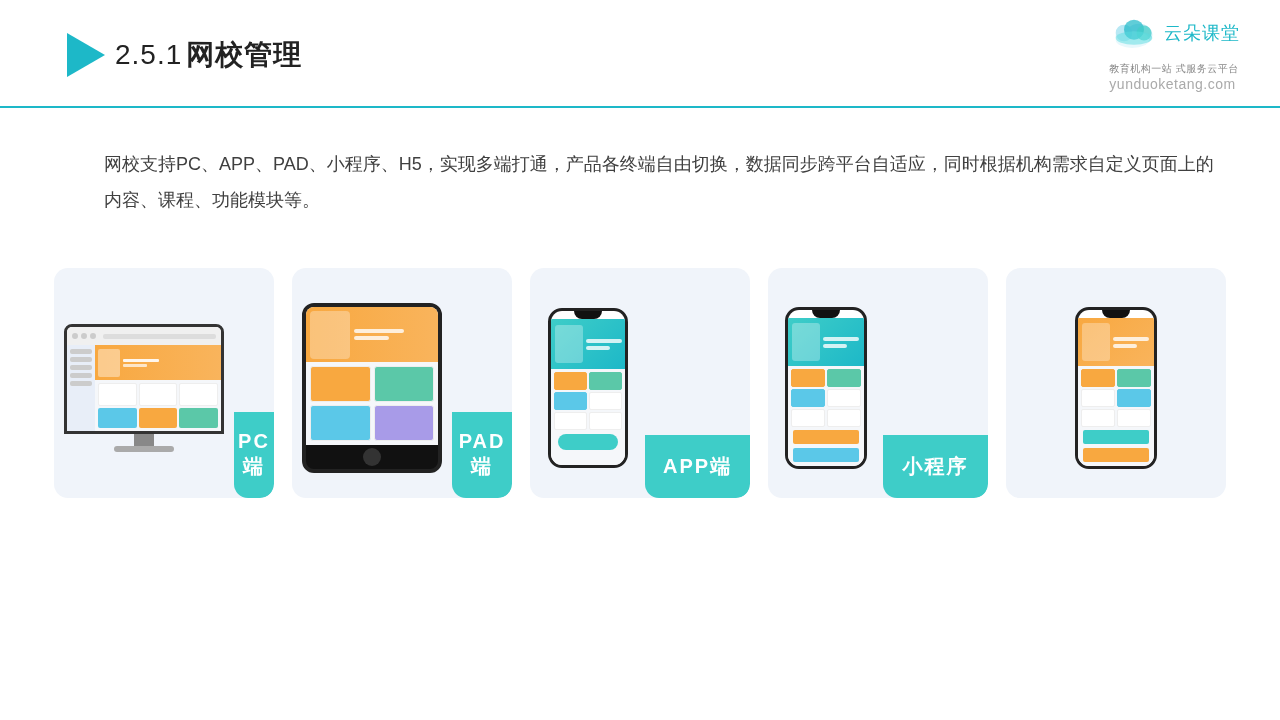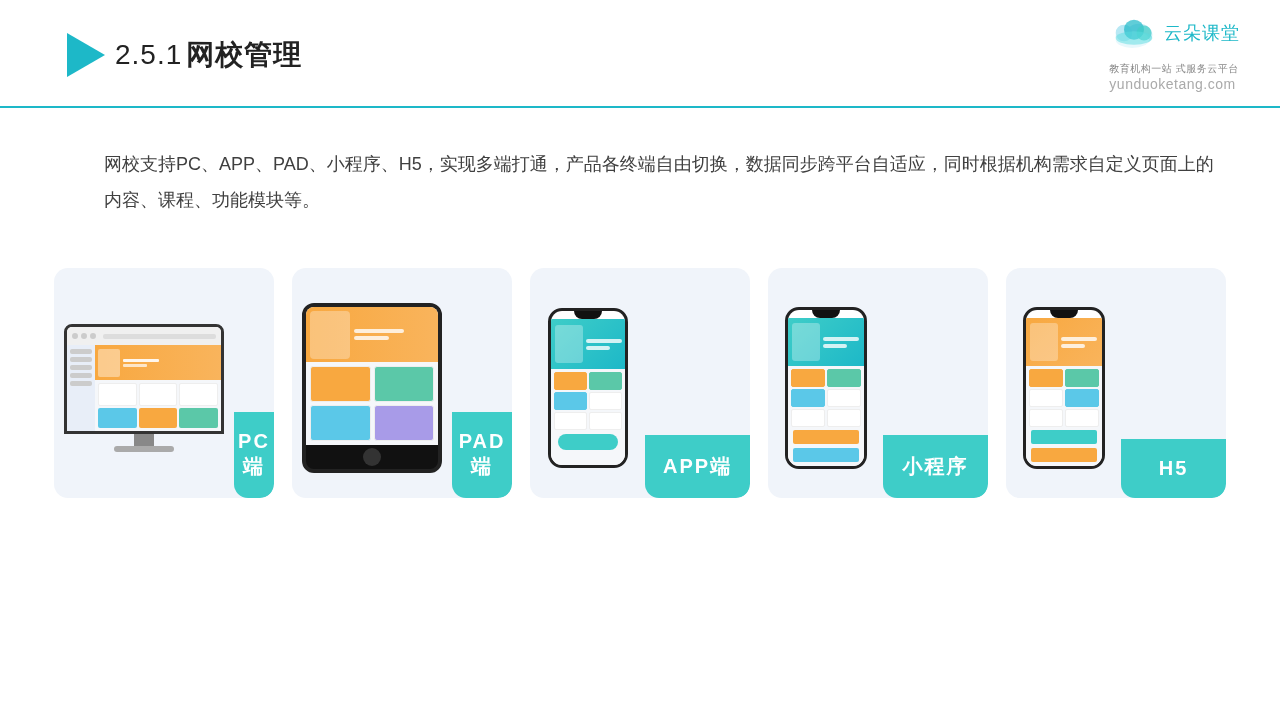--- a/index.html
+++ b/index.html
@@ -584,16 +584,15 @@
             <div class="phone-row">
               <div style="flex:1;height:14px;background:#3ecdc8;border-radius:2px;margin:1px 2px;"></div>
             </div>
             <div class="phone-row">
               <div style="flex:1;height:14px;background:#f8a840;border-radius:2px;margin:1px 2px;"></div>
             </div>
           </div>
         </div>
       </div>
     </div>
-    <div class="card-label">H5</div>
   </div>
 
 </div>
 
 </body></html>

